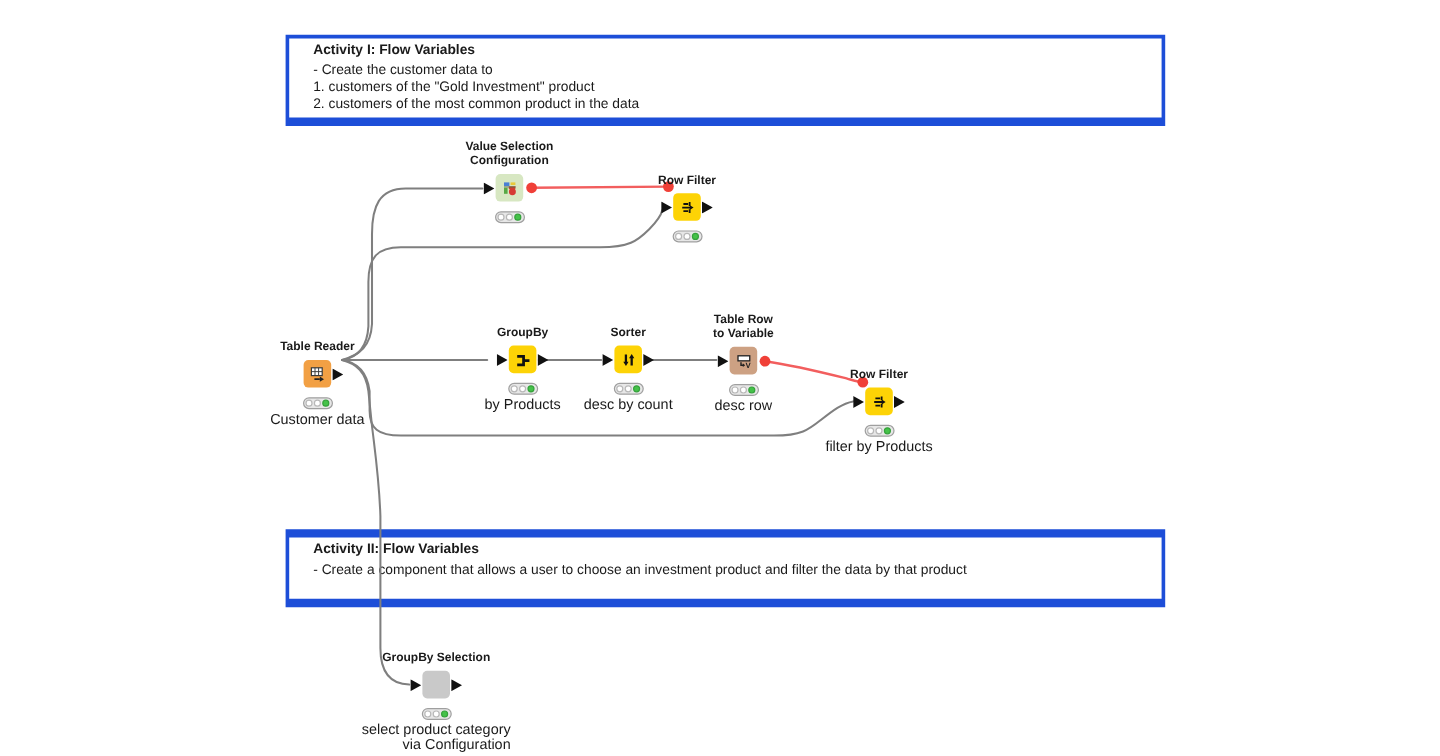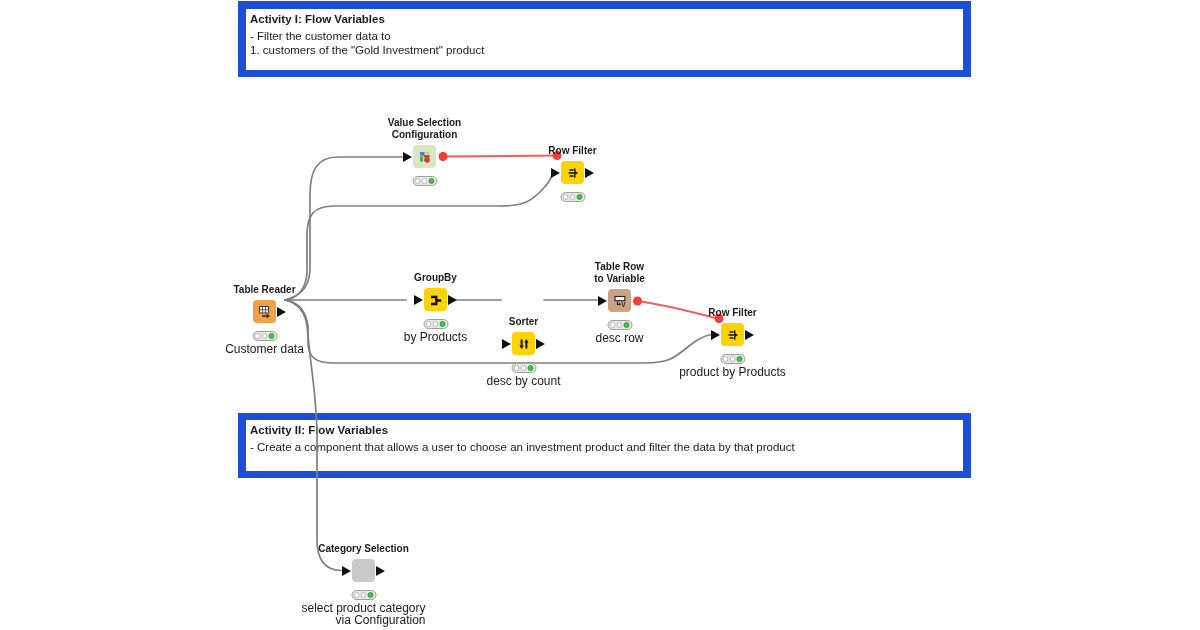--- a/index.html
+++ b/index.html
@@ -6,22 +6,22 @@
   html,body { background:#ffffff; }
   body { font-family:"Liberation Sans", sans-serif; }
   #canvas {
     position:relative; width:1200px; height:630px;
     background:#ffffff; overflow:hidden;
   }
 
   
   .annotation {
     position:absolute; background:#ffffff;
-    border:8px solid #1d4ed8; z-index:1;
-    padding:3px 4px; color:#1a1a1a;
+    border:3px solid #1d4ed8; z-index:1;
+    padding:3px 20px; color:#1a1a1a;margin-top:28px;
   }
   .annotation .ann-title { font-weight:bold; font-size:11.5px; line-height:15px; margin-bottom:2px; }
   .annotation .ann-line  { font-size:11.5px; line-height:14px; }
   #annotation-1 { left:238px; top:1px;   width:733px; height:76px; border-bottom-width:7px; }
   #annotation-2 { left:238px; top:413px; width:733px; height:65px; border-top-width:7px; border-bottom-width:7px; }
 
   
   #wires { position:absolute; left:0; top:0; width:1200px; height:630px; z-index:2; }
   .wire      { fill:none; stroke:#7f7f7f; stroke-width:1.7; stroke-linecap:round; }
   .wire-red  { fill:none; stroke:#F25E5E; stroke-width:2;   stroke-linecap:round; }
@@ -66,22 +66,23 @@
 
   .icon { display:block; }
 </style>
 </head>
 <body>
 
 <div id="canvas">
 
   <div class="annotation" id="annotation-1">
     <div class="ann-title">Activity I: Flow Variables</div>
-    <div class="ann-line"> - Filter the customer data to</div>
+    <div class="ann-line"> - Create the customer data to</div>
     <div class="ann-line">1. customers of the "Gold Investment" product</div>
+    <div class="ann-line">2. customers of the most common product in the data</div>
   </div>
 
   <div class="annotation" id="annotation-2">
     <div class="ann-title">Activity II: Flow Variables</div>
     <div class="ann-line">- Create a component that allows a user to choose an investment product and filter the data by that product</div>
   </div>
 
   <svg id="wires" viewBox="0 0 1200 630">
 
     <path class="wire" d="M 285,300 C 300,296 309,288 310,270 L 310,195 C 310,172 316,157 338,157 L 402,157"></path>
@@ -189,21 +190,21 @@
         </svg>
     </div>
     <div class="traffic">
       <span class="dot"></span>
       <span class="dot"></span>
       <span class="dot green"></span>
     </div>
     <div class="node-comment">by Products</div>
   </div>
 
-  <div class="node" style="left:512px; top:288px;margin-top:44px;">
+  <div class="node" style="left:512px; top:288px;">
     <div class="node-label">Sorter</div>
     <div class="node-body manipulator">
       <svg class="icon" width="16" height="16" viewBox="0 0 16 16">
         <line x1="5.6" y1="3.5" x2="5.6" y2="10.5" stroke="#111" stroke-width="1.9"></line>
         <polygon points="3.4,9.5 5.6,13 7.8,9.5" fill="#111"></polygon>
         <line x1="10.4" y1="12.5" x2="10.4" y2="5.5" stroke="#111" stroke-width="1.9"></line>
         <polygon points="8.2,6.5 10.4,3 12.6,6.5" fill="#111"></polygon>
       </svg>
       <svg class="port port-in" viewBox="0 0 9 10">
           <polygon class="arrowhead" points="0,0 9,5 0,10"></polygon>
@@ -258,25 +259,25 @@
         </svg>
       <svg class="port port-out" viewBox="0 0 9 10">
           <polygon class="arrowhead" points="0,0 9,5 0,10"></polygon>
         </svg>
     </div>
     <div class="traffic">
       <span class="dot"></span>
       <span class="dot"></span>
       <span class="dot green"></span>
     </div>
-    <div class="node-comment">product by Products</div>
+    <div class="node-comment">filter by Products</div>
   </div>
 
   <div class="node" style="left:352px; top:559px;">
-    <div class="node-label">Category Selection</div>
+    <div class="node-label">GroupBy Selection</div>
     <div class="node-body component">
       <svg class="port port-in" viewBox="0 0 9 10">
           <polygon class="arrowhead" points="0,0 9,5 0,10"></polygon>
         </svg>
       <svg class="port port-out" viewBox="0 0 9 10">
           <polygon class="arrowhead" points="0,0 9,5 0,10"></polygon>
         </svg>
     </div>
     <div class="traffic">
       <span class="dot"></span>

